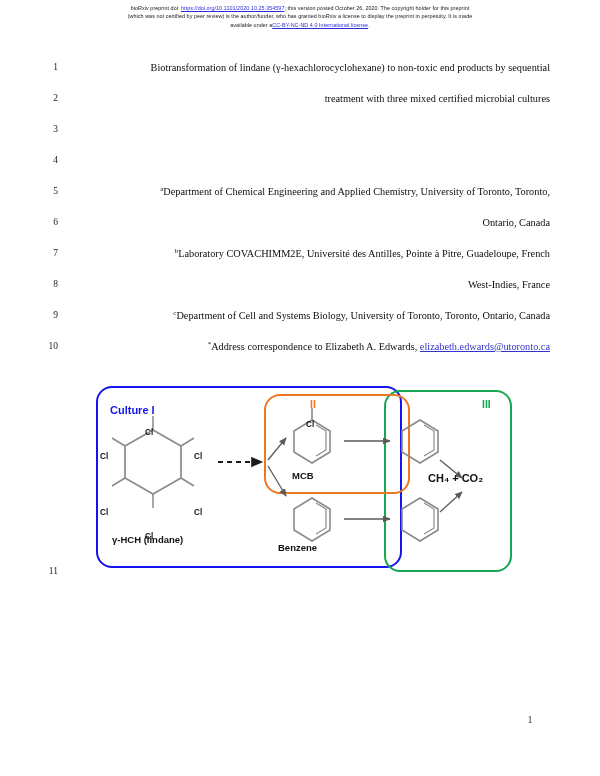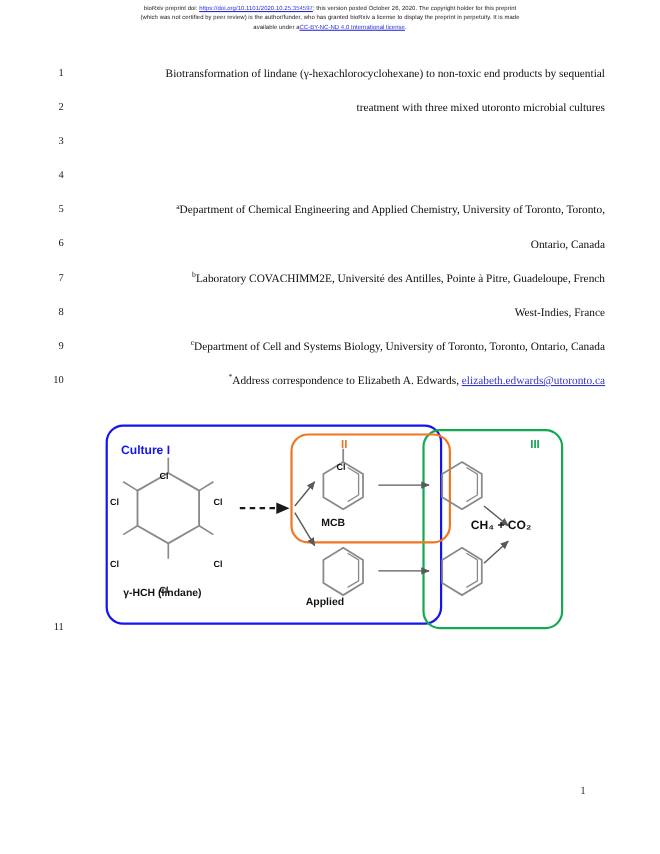--- a/index.html
+++ b/index.html
@@ -205,21 +205,21 @@
 
 <div class="page-body">
 
   <div class="line-row">
     <span class="line-no">1</span>
     <span class="line-text">Biotransformation of lindane (γ-hexachlorocyclohexane) to non-toxic end products by sequential</span>
   </div>
 
   <div class="line-row">
     <span class="line-no">2</span>
-    <span class="line-text">treatment with three mixed utoronto microbial cultures</span>
+    <span class="line-text">treatment with three mixed certified microbial cultures</span>
   </div>
 
   <div class="line-row">
     <span class="line-no">3</span>
     <span class="line-text"></span>
   </div>
 
   <div class="line-row">
     <span class="line-no">4</span>
   </div>
@@ -336,18 +336,18 @@
   <div class="cl-text" style="left:98px;  top:42px;">Cl</div>
   <div class="cl-text" style="left:98px;  top:98px;">Cl</div>
   <div class="cl-text" style="left:49px;  top:122px;">Cl</div>
   <div class="cl-text" style="left:4px;   top:98px;">Cl</div>
   <div class="cl-text" style="left:4px;   top:42px;">Cl</div>
 
   <div class="cl-text" style="left:210px; top:10px;">Cl</div>
 
   <div class="chem-label lbl-hch">γ-HCH (lindane)</div>
   <div class="chem-label lbl-mcb">MCB</div>
-  <div class="chem-label lbl-benz">Applied</div>
+  <div class="chem-label lbl-benz">Benzene</div>
   <div class="chem-label lbl-ch4">CH₄ + CO₂</div>
 
 </div>
 
 <div class="page-number">1</div>
 
 </body></html>

